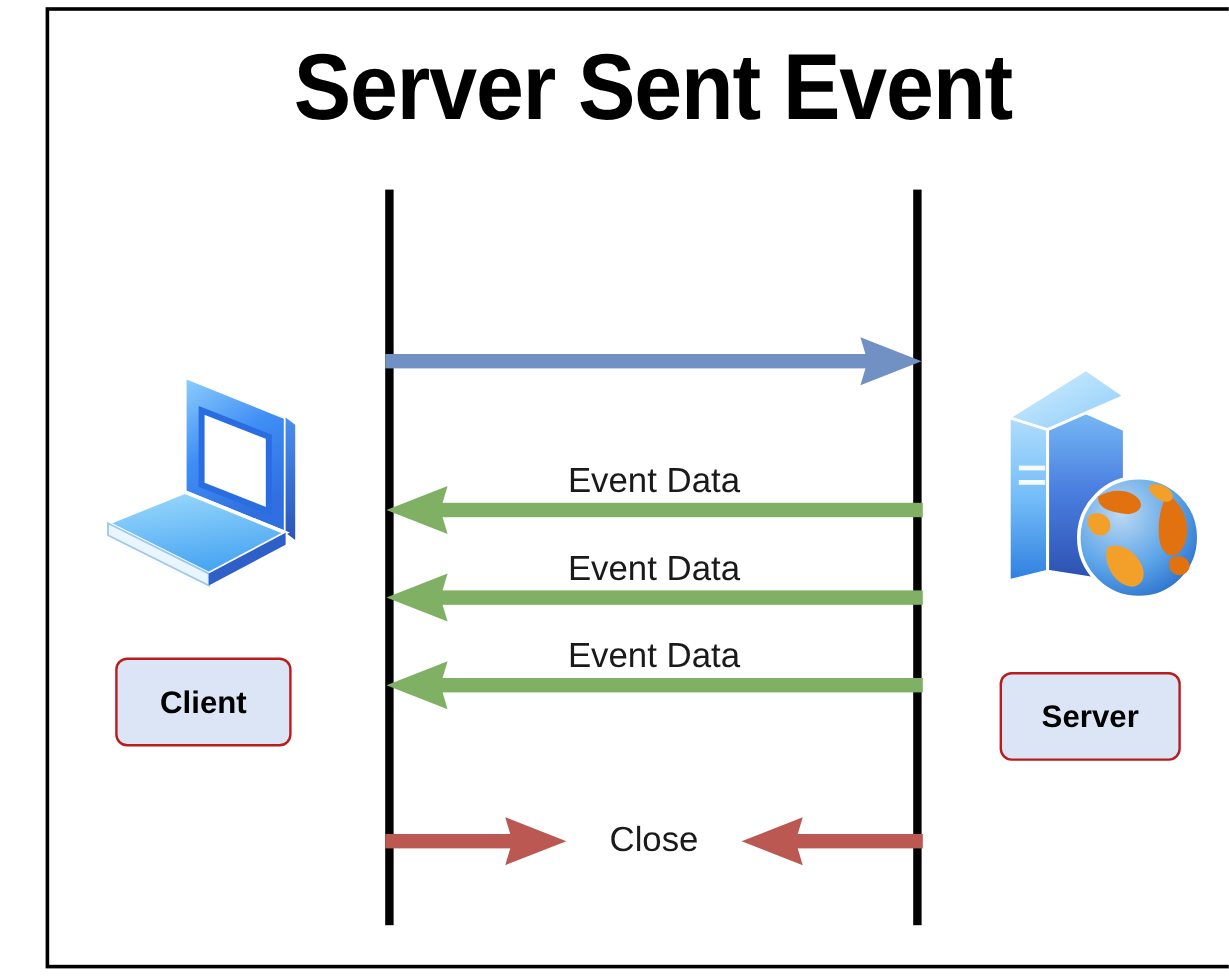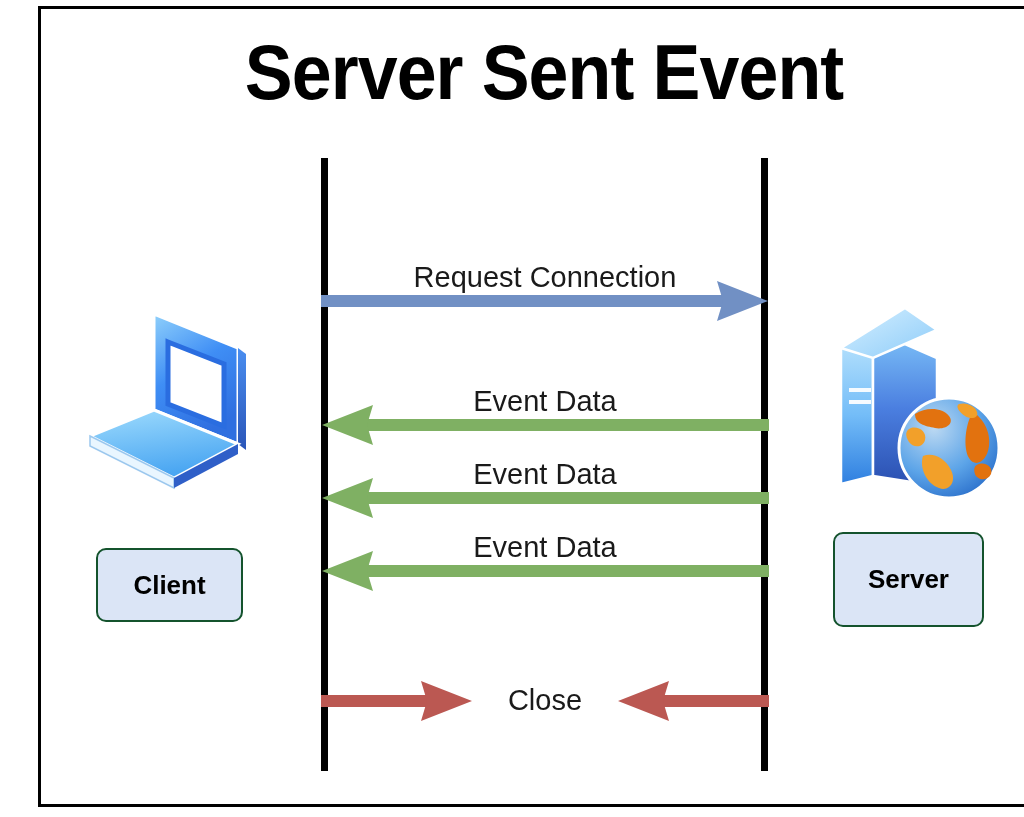--- a/index.html
+++ b/index.html
@@ -64,50 +64,49 @@
 
   .arrow-svg {
     position: absolute;
     overflow: visible;
   }
 
   .node-box {
     position: absolute;
     box-sizing: border-box;
     background: #dbe5f6;
-    border: 2px solid #14532d;
+    border: 2px solid #b91c1c;
     border-radius: 10px;
     display: flex;
     align-items: center;
     justify-content: center;
     font-family: "Liberation Sans", sans-serif;
     font-weight: bold;
     font-size: 26px;
     color: #000000;
   }
   .node-box-left  { left: 64px;  top: 548px; width: 147px; height: 74px; }
-  .node-box-right { left: 801px; top: 532px; width: 151px; height: 95px; }
+  .node-box-right { left: 801px; top: 560px; width: 151px; height: 74px; }
 
   .icon-wrap { position: absolute; }
   .icon-client { left: 48px;  top: 296px; width: 200px; height: 200px; }
   .icon-server { left: 795px; top: 296px; width: 190px; height: 210px; }
 </style>
 </head>
 <body>
 
 <div class="canvas">
 
   <div class="outer-border"></div>
 
   <div class="title">Server Sent Event</div>
 
   <div class="lifeline lifeline-left"></div>
   <div class="lifeline lifeline-right"></div>
 
-  <div class="msg-label" style="left:296px; top:260px; width:434px;">Request Connection</div>
   <svg class="arrow-svg" style="left:289px; top:281px;" width="448" height="40" viewBox="0 0 448 40">
     <rect x="0" y="14" width="406" height="12" fill="#7190c4"></rect>
     <polygon points="396,0 447,20 396,40 402,20" fill="#7190c4"></polygon>
   </svg>
 
   <div class="msg-label" style="left:296px; top:384px; width:434px;">Event Data</div>
   <svg class="arrow-svg" style="left:289px; top:405px;" width="448" height="40" viewBox="0 0 448 40">
     <rect x="42" y="14" width="406" height="12" fill="#7fb063"></rect>
     <polygon points="52,0 1,20 52,40 46,20" fill="#7fb063"></polygon>
   </svg>

